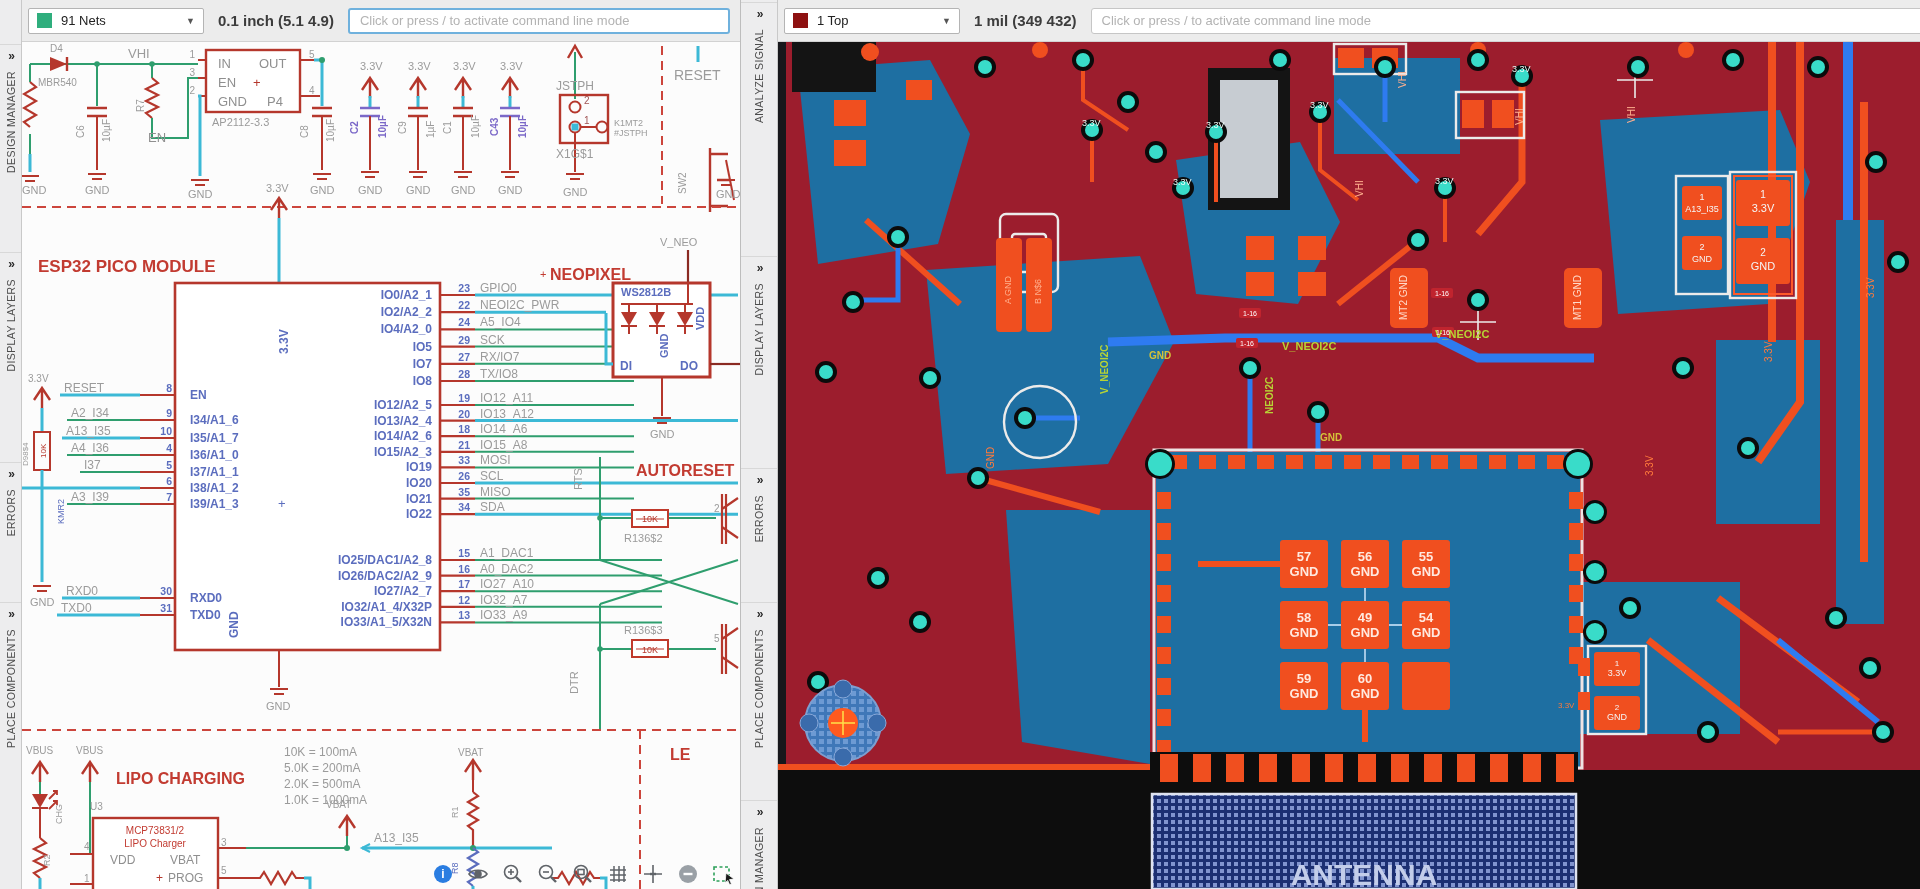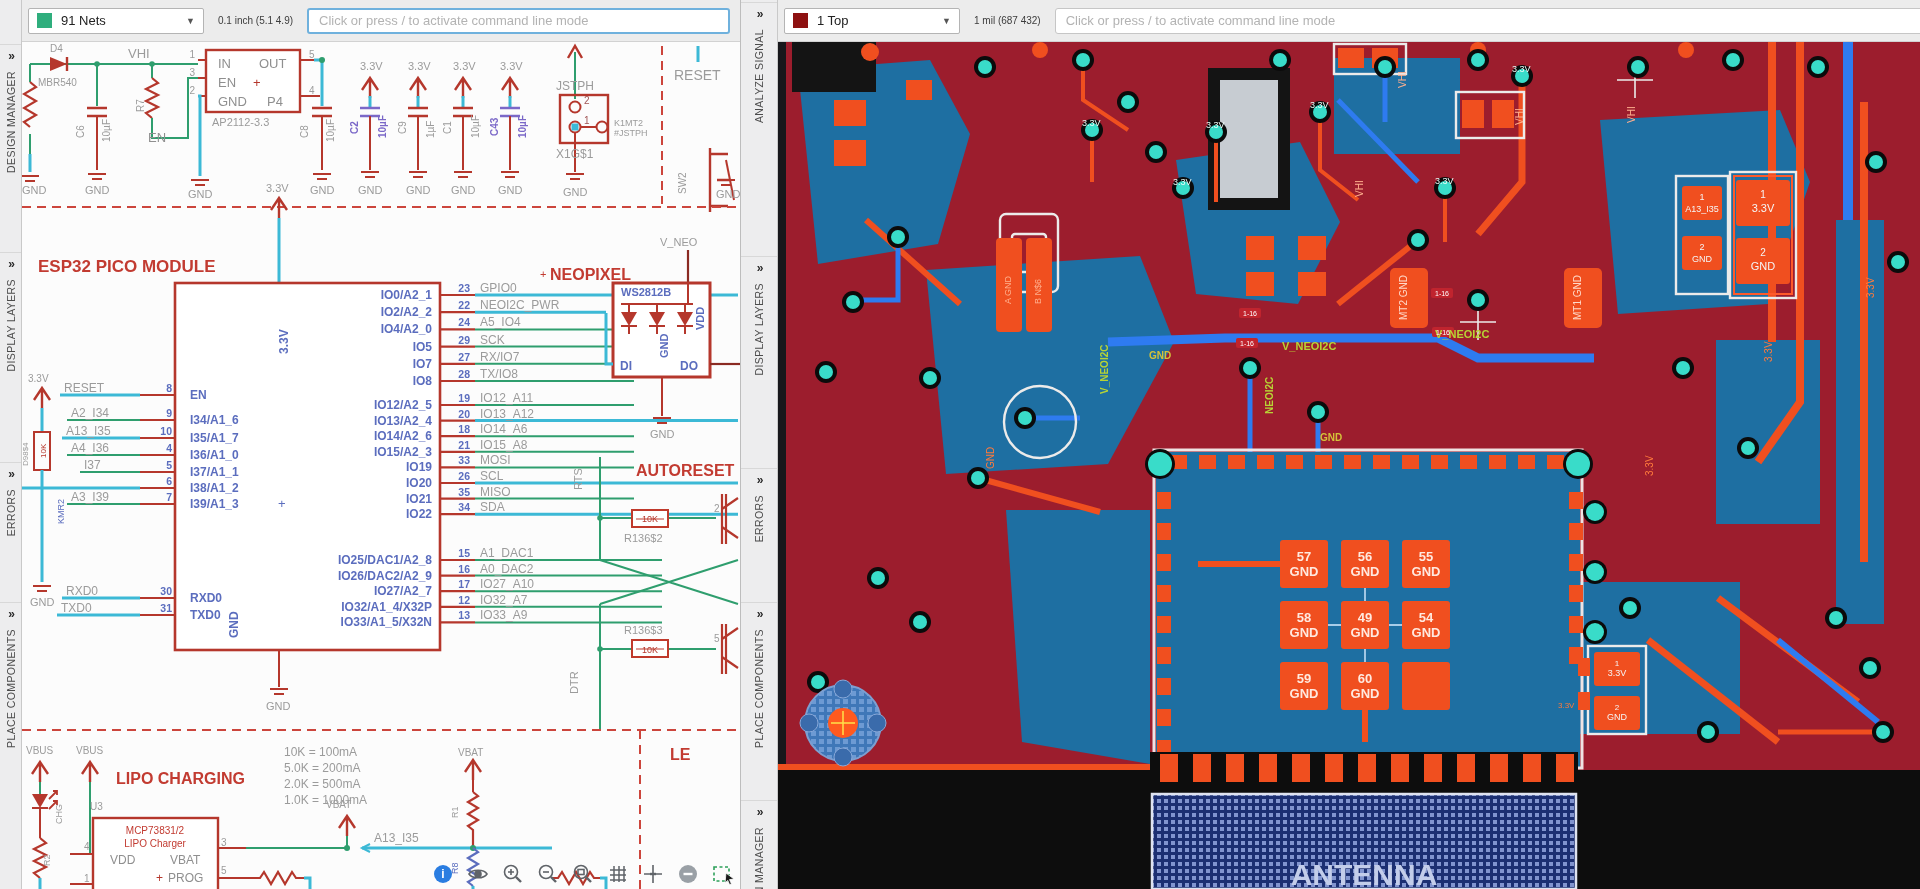--- a/index.html
+++ b/index.html
@@ -11,21 +11,21 @@
   .chev{font-size:12px;font-weight:bold;color:#2b2b2b;letter-spacing:-2px;margin-bottom:9px;line-height:1;}
   .vlabel{writing-mode:vertical-rl;transform:rotate(180deg);font-size:10.5px;color:#4c4c4c;letter-spacing:.4px;white-space:nowrap;}
   .panel{display:flex;flex-direction:column;height:100%;box-sizing:border-box;flex:0 0 auto;}
   #left-panel{width:718px;}
   #right-panel{width:1245px;}
   .toolbar{height:42px;flex:0 0 42px;background:#ececec;display:flex;align-items:center;gap:14px;padding:0 10px 0 6px;box-sizing:border-box;border-bottom:1px solid #d2d2d2;}
   .dropdown{height:26px;min-width:176px;background:#fff;border:1px solid #b4b4b4;border-radius:2px;display:flex;align-items:center;padding:4px 8px;gap:9px;font-size:13px;color:#222;cursor:pointer;box-sizing:border-box;}
   .dropdown .lbl{flex:1;}
   .swatch{width:15px;height:15px;flex:0 0 15px;}
   .caret{color:#555;font-size:9px;}
-  .coords{font-size:10px;color:#3c3c3c;white-space:nowrap;}
+  .coords{font-size:15px;color:#3c3c3c;white-space:nowrap;font-weight:bold;}
   .cmdline{height:26px;border:1px solid #c6c6c6;border-radius:3px;padding:0 10px;font-size:13px;color:#a21caf;background:#fff;flex:1;box-sizing:border-box;outline:none;}
   .cmdline.focus{border:2px solid #6fb1dd;}
   .cmdline::placeholder{color:#b3b3b3;}
   .canvas{position:relative;flex:1;overflow:hidden;}
   .schematic{background:#fcfcfc;}
   .board{background:#9c1d2d;}
   .canvas>svg{position:absolute;left:0;top:0;}
   svg text{font-family:"Liberation Sans","DejaVu Sans",sans-serif;}
   .bottom-tools{position:absolute;right:6px;bottom:4px;display:flex;gap:13px;align-items:center;z-index:5;}
   .tool{width:22px;height:22px;display:flex;align-items:center;justify-content:center;cursor:pointer;}
@@ -538,21 +538,21 @@
       </div>
     </div>
 
   <div class="panel" id="right-panel">
     <div class="toolbar">
       <div class="dropdown">
         <span class="swatch" style="background: rgb(142, 17, 17);"></span>
         <span class="lbl">1 Top</span>
         <span class="caret">▼</span>
       </div>
-      <span class="coords">1 mil (687 432)</span>
+      <span class="coords">1 mil (349 432)</span>
       <input class="cmdline" placeholder="Click or press / to activate command line mode" style="">
     </div>
     <div class="canvas board">
       <svg id="pcb" width="1142" height="847" viewBox="0 0 1142 847">
         <defs>
           <pattern id="hatch" width="7" height="7" patternUnits="userSpaceOnUse">
               <rect width="7" height="7" fill="#1c2f72"></rect>
               <rect x="1" y="1" width="4" height="4" fill="#8194cf"></rect>
             </pattern>
           <pattern id="hatch2" width="8" height="8" patternUnits="userSpaceOnUse">

